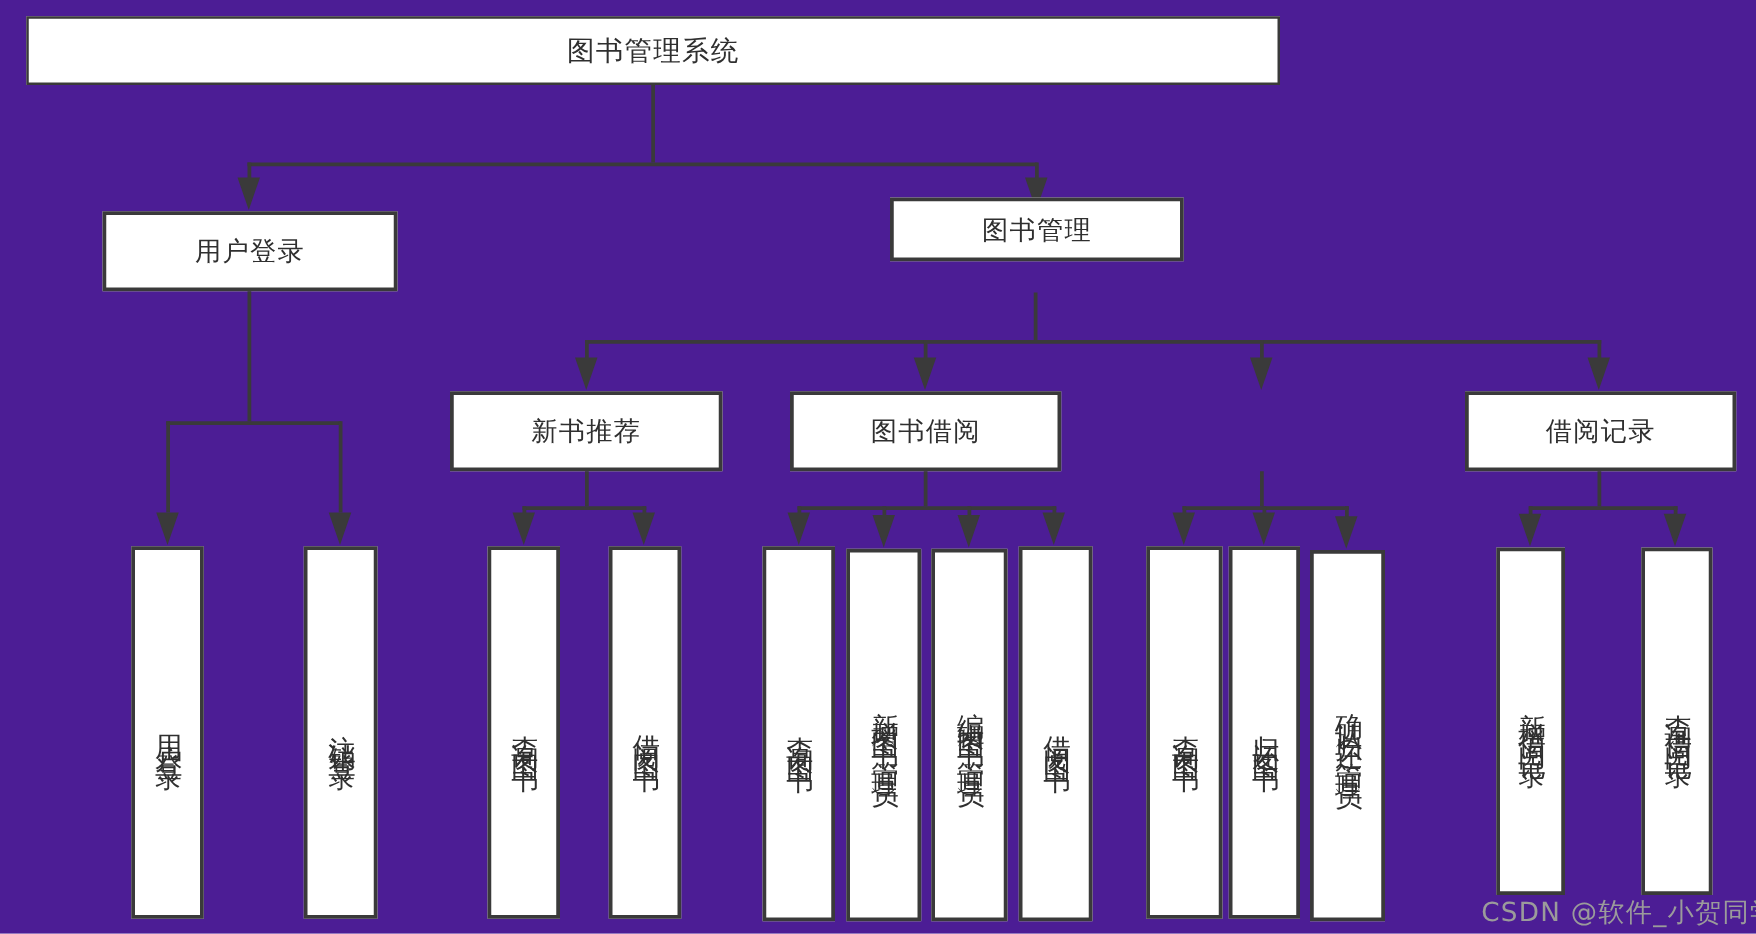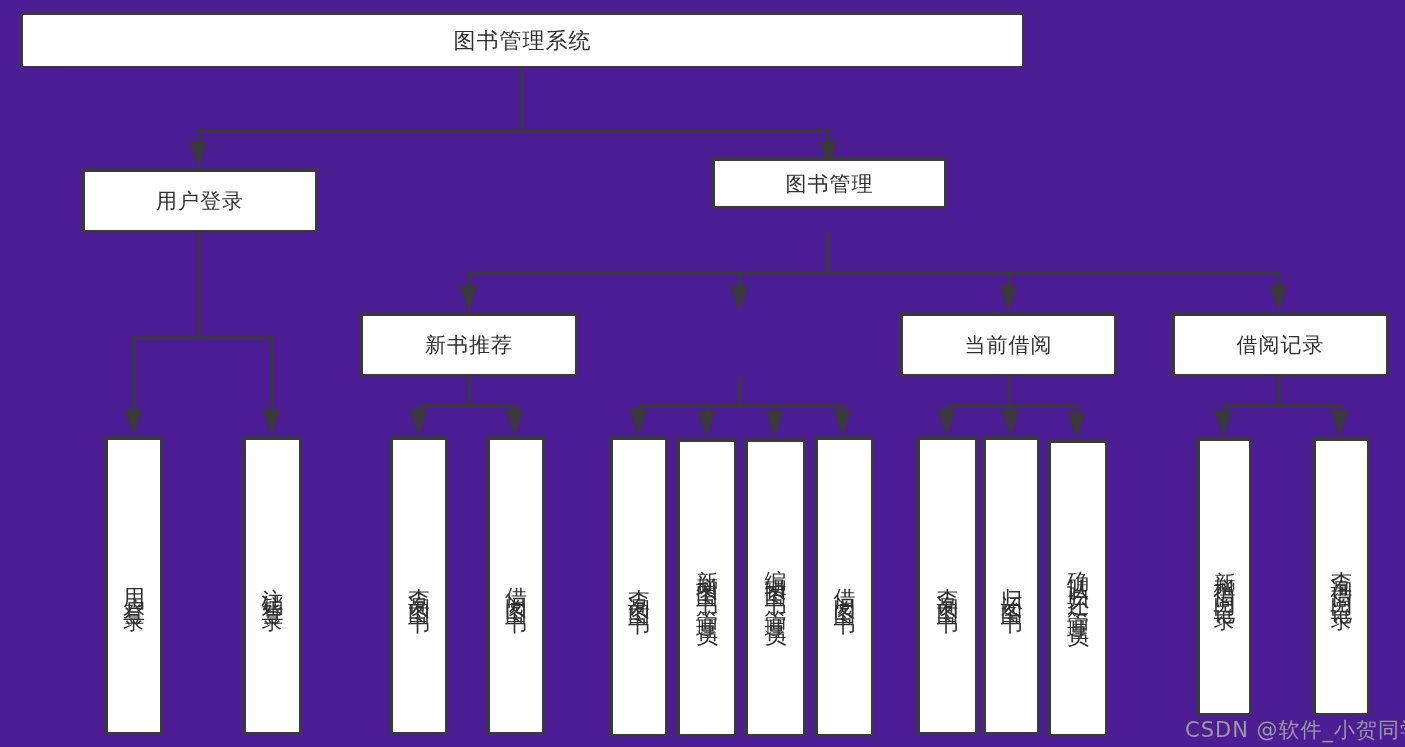--- a/index.html
+++ b/index.html
@@ -107,22 +107,22 @@
   <div class="vline" style="left:739px; top:272px; height:18px;"></div>
   <div class="arrow" style="left:731px; top:286px;"></div>
   <div class="vline" style="left:1008px; top:272px; height:18px;"></div>
   <div class="arrow" style="left:1000px; top:286px;"></div>
   <div class="vline" style="left:1278px; top:272px; height:18px;"></div>
   <div class="arrow" style="left:1270px; top:286px;"></div>
 
   <div class="node" style="left:360px; top:313px; width:218px; height:64px;">
     <span>新书推荐</span>
   </div>
-  <div class="node" style="left:900px; top:313px; width:217px; height:64px;">
-    <span>当前借阅</span>
+  <div class="node" style="left:632px; top:313px; width:217px; height:64px;">
+    <span>图书借阅</span>
   </div>
   <div class="node" style="left:1172px; top:313px; width:217px; height:64px;">
     <span>借阅记录</span>
   </div>
 
   <div class="vline" style="left:468px; top:377px; height:28px;"></div>
   <div class="hline" style="left:418px; top:405px; width:99px;"></div>
   <div class="vline" style="left:418px; top:405px; height:10px;"></div>
   <div class="arrow" style="left:410px; top:410px;"></div>
   <div class="vline" style="left:514px; top:405px; height:10px;"></div>

